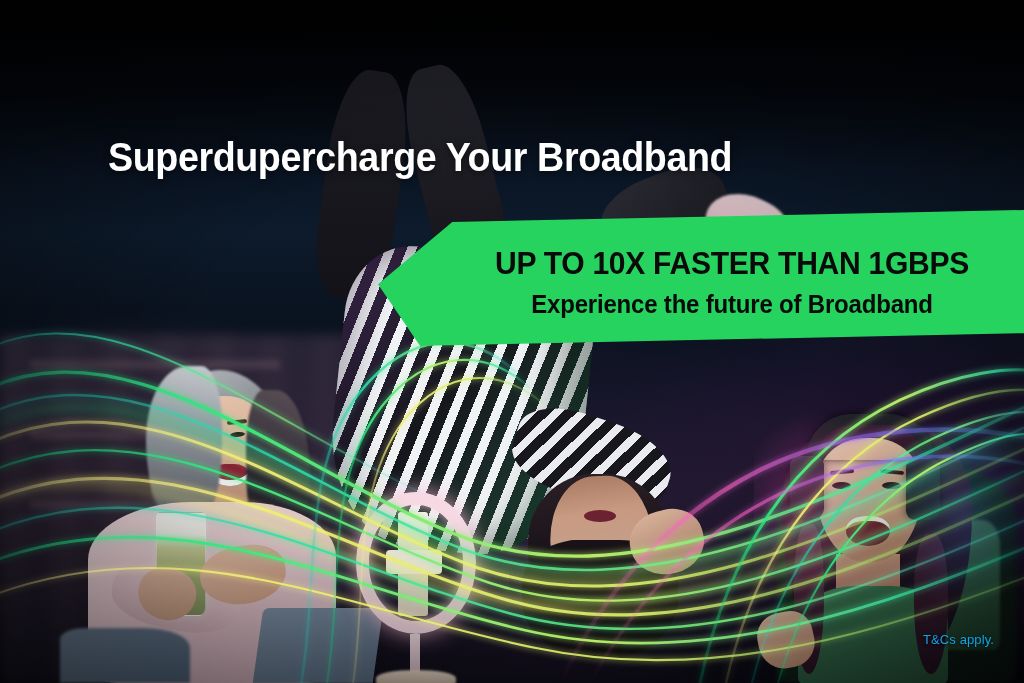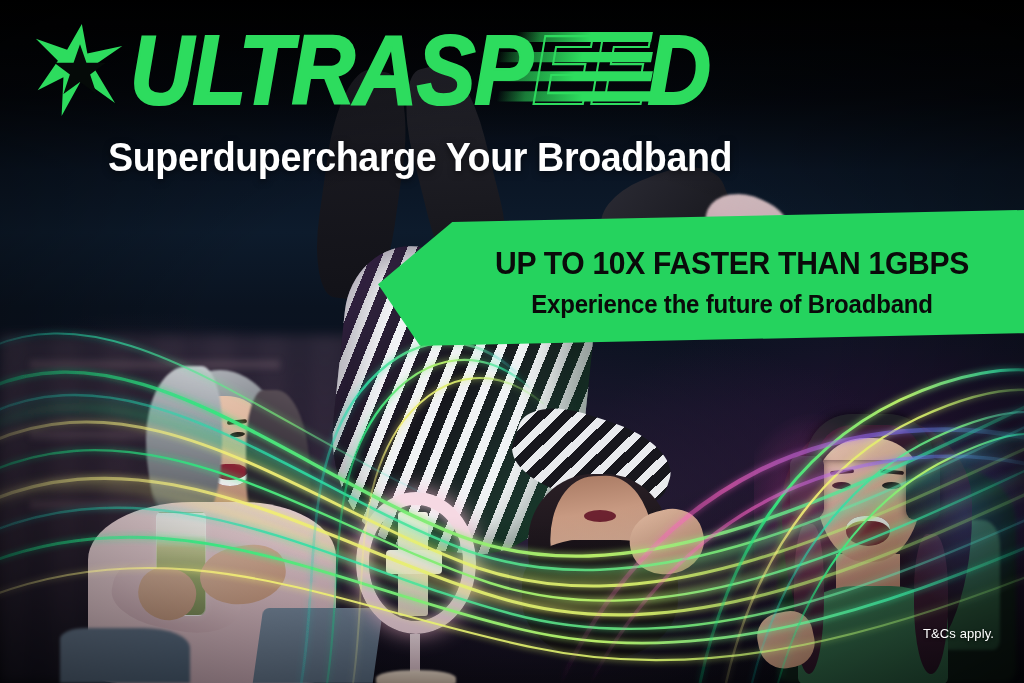--- a/index.html
+++ b/index.html
@@ -414,24 +414,24 @@
     font-weight:700;
     font-size:25px; line-height:1;
     color:#0a0a0a;
     letter-spacing:-0.2px;
     white-space:nowrap;
     transform:scaleX(0.96);
   }
 
   
   .tcs {
-    position:absolute; right:30px; bottom:42px;
+    position:absolute; right:30px; bottom:36px;
     font-family:"Liberation Sans", sans-serif;
     font-size:13px; font-weight:400;
-    color:#ffffff;
+    color:#0ea5e9;
     letter-spacing:0.1px;
     text-shadow:0 1px 3px rgba(0,0,0,0.8);
     text-align:center;
   }
 </style>
 </head>
 <body>
 
 <div id="ad">
 
@@ -574,32 +574,20 @@
         <path d="M778,683 C804,590 862,500 950,458 C996,436 1024,430 1044,436" stroke="url(#gA)" stroke-width="2.0" fill="none"></path>
 
         <path d="M560,683 C600,600 660,520 760,470 C850,426 960,420 1044,442" stroke="url(#gD)" stroke-width="4.5" fill="none"></path>
         <path d="M590,683 C630,610 690,536 784,492 C872,452 968,448 1044,468" stroke="url(#gD)" stroke-width="3.5" fill="none"></path>
 
         <path d="M-20,352 C110,286 250,412 420,492" stroke="url(#gC)" stroke-width="2.0" fill="none" opacity="0.75"></path>
       </g>
     </svg>
   </div>
 
-  <div class="logo-row">
-    <svg class="logo-star" viewBox="0 0 100 104" aria-hidden="true">
-      <path d="M52 2 L58 34 L96 26 L64 48 L88 88 L52 62 L30 102 L32 60 L4 74 L26 42 L2 18 L36 30 Z" fill="#2ddc5e"></path>
-      <path d="M50 24 L57 44 L78 44 L61 57 L68 78 L50 65 L32 78 L39 57 L22 44 L43 44 Z" fill="#050a08"></path>
-    </svg>
-    <div class="logo-word"><span>ULTRASP</span><span class="speed-ee"><span>EE</span><span class="speed-bars">
-            <i class="b1"></i>
-            <i class="b2"></i>
-            <i class="b3"></i>
-            <i class="b4"></i>
-          </span></span><span>D</span></div>
-  </div>
 
   <div class="subtitle">Superdupercharge Your Broadband</div>
 
   <div class="banner"></div>
   <div class="banner-line1">UP TO 10X FASTER THAN 1GBPS</div>
   <div class="banner-line2">Experience the future of Broadband</div>
 
   <div class="tcs">T&amp;Cs apply.</div>
 
 </div>

